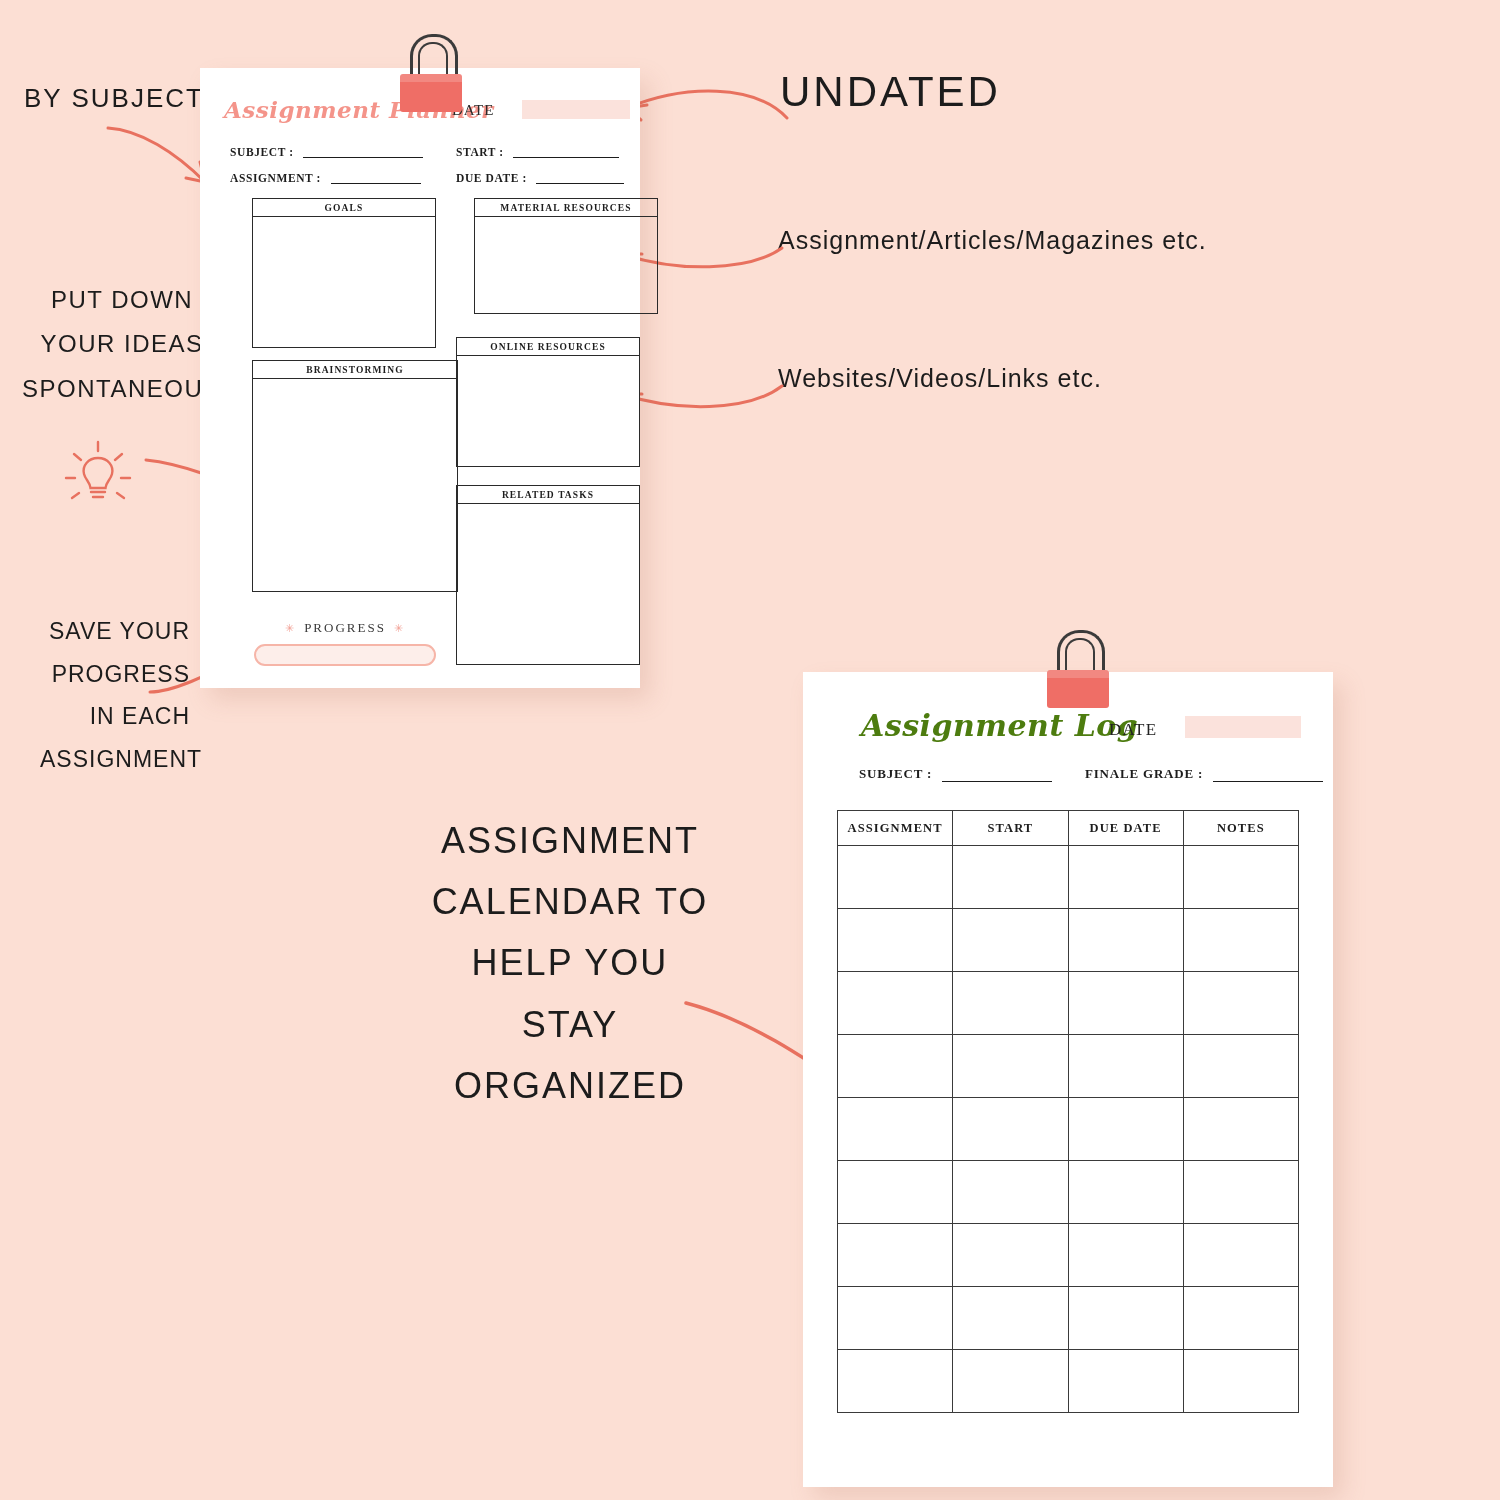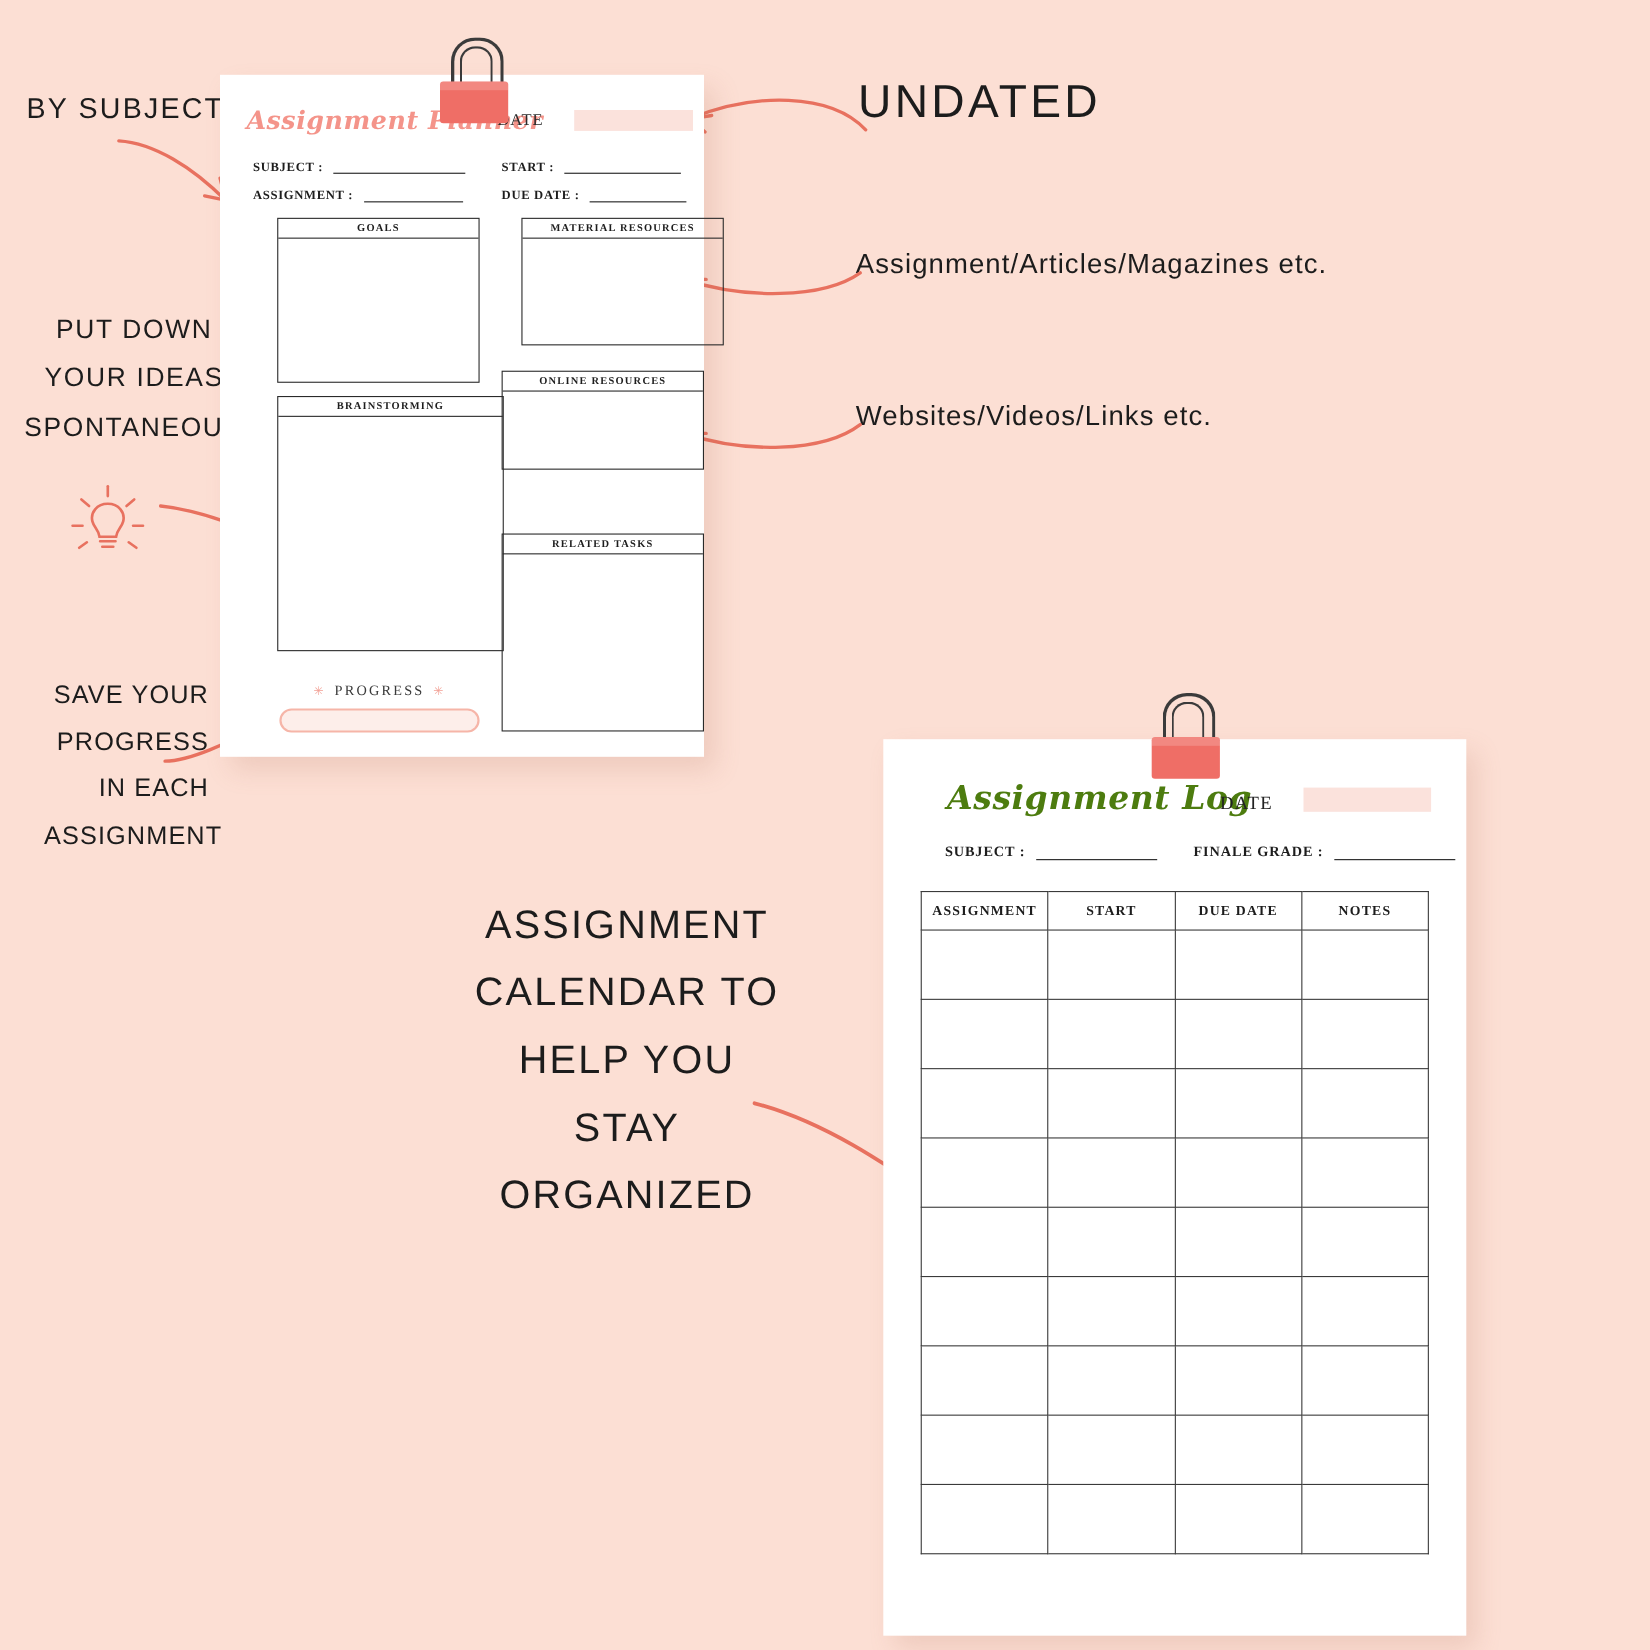--- a/index.html
+++ b/index.html
@@ -430,21 +430,21 @@
       <div class="box" style="left:28px; top:110px; width:184px; height:150px;">
         <div class="box-header">GOALS</div>
       </div>
       <div class="box" style="left:28px; top:272px; width:206px; height:232px;">
         <div class="box-header">BRAINSTORMING</div>
       </div>
 
       <div class="box" style="left:232px; top:110px; width:184px; height:116px;margin-left:18px;">
         <div class="box-header">MATERIAL RESOURCES</div>
       </div>
-      <div class="box" style="left:232px; top:249px; width:184px; height:90px;">
+      <div class="box" style="left:232px; top:249px; width:184px; height:130px;">
         <div class="box-header">ONLINE RESOURCES</div>
       </div>
       <div class="box" style="left:232px; top:397px; width:184px; height:180px;">
         <div class="box-header">RELATED TASKS</div>
       </div>
 
       <div class="progress-label">
         <span class="star">✳</span><span>PROGRESS</span><span class="star">✳</span>
       </div>
       <div class="progress-bar"></div>

